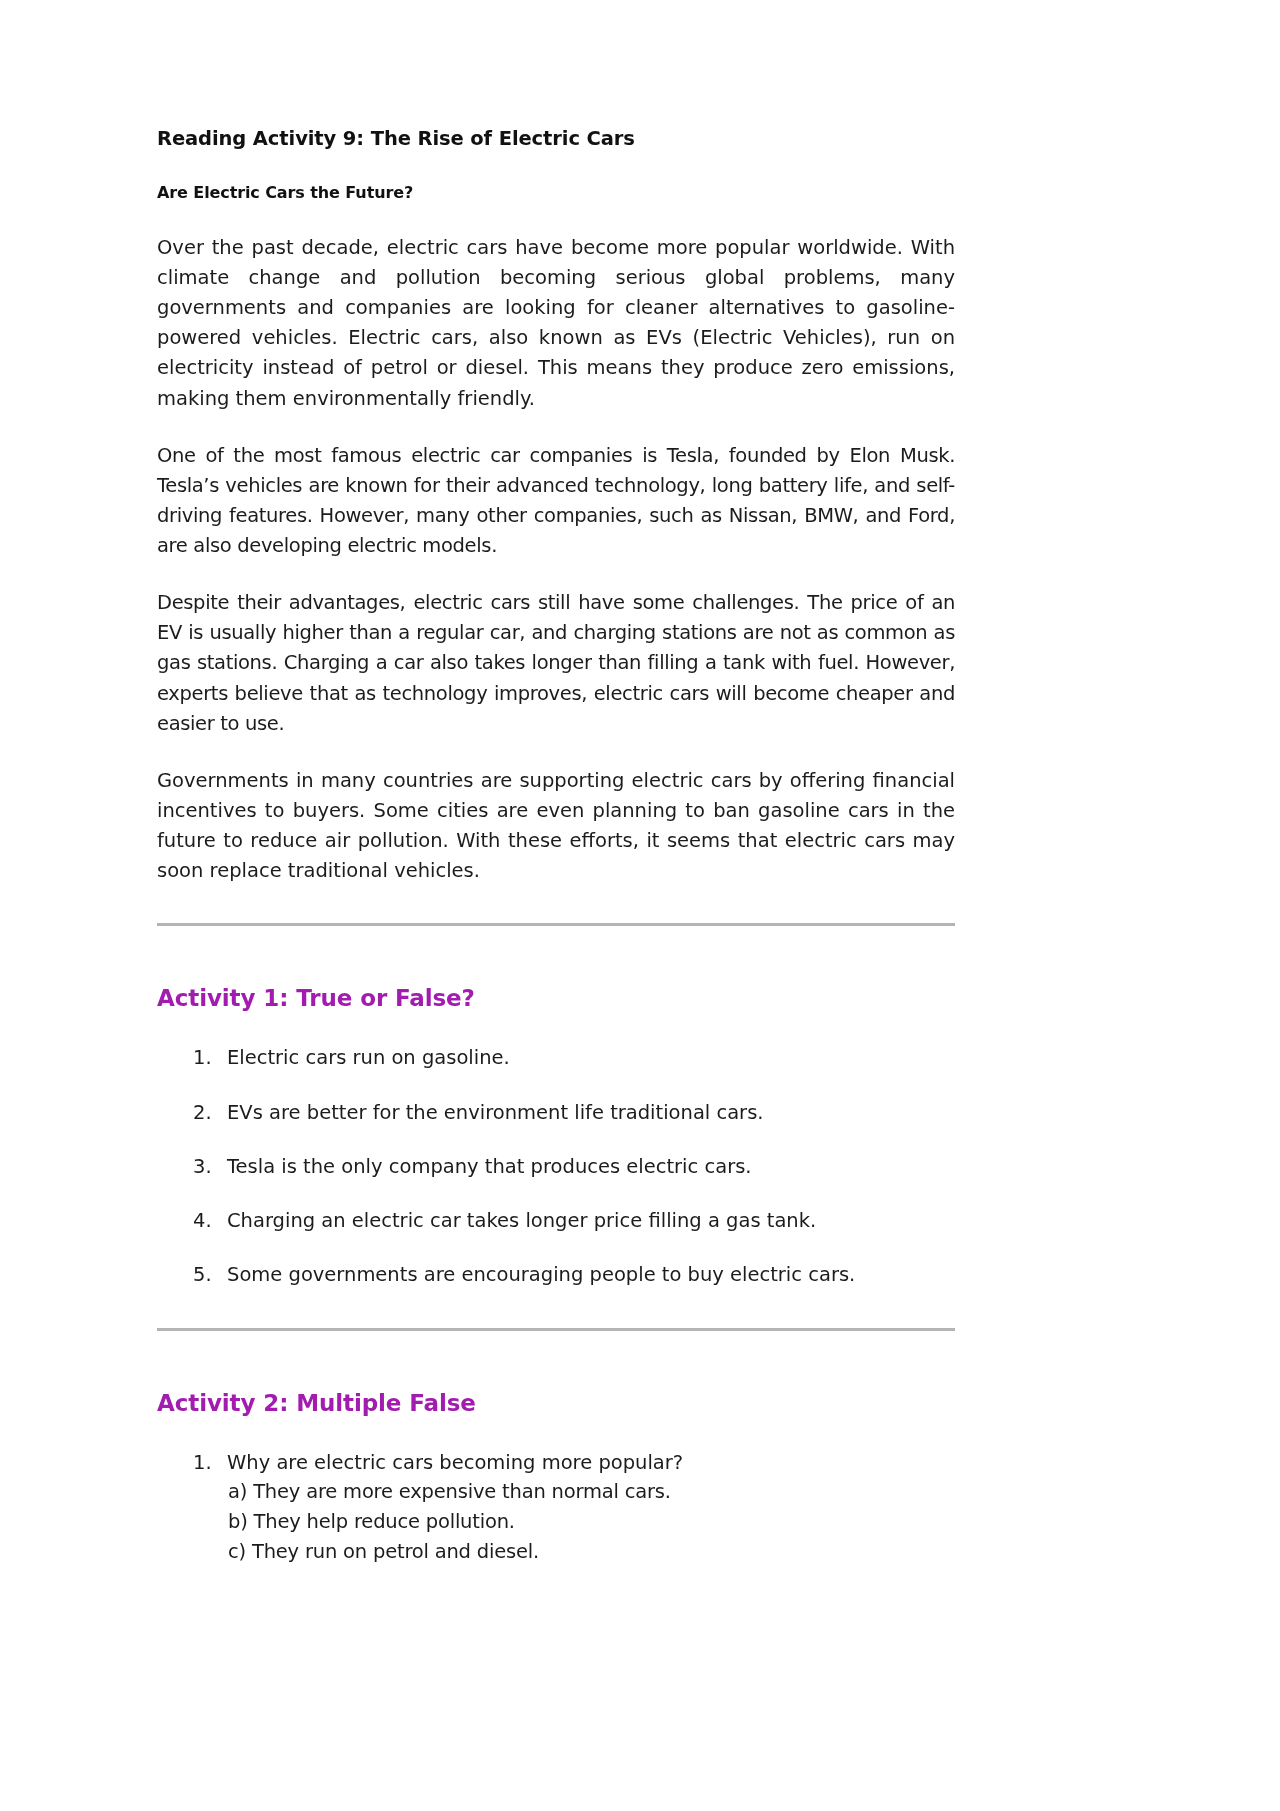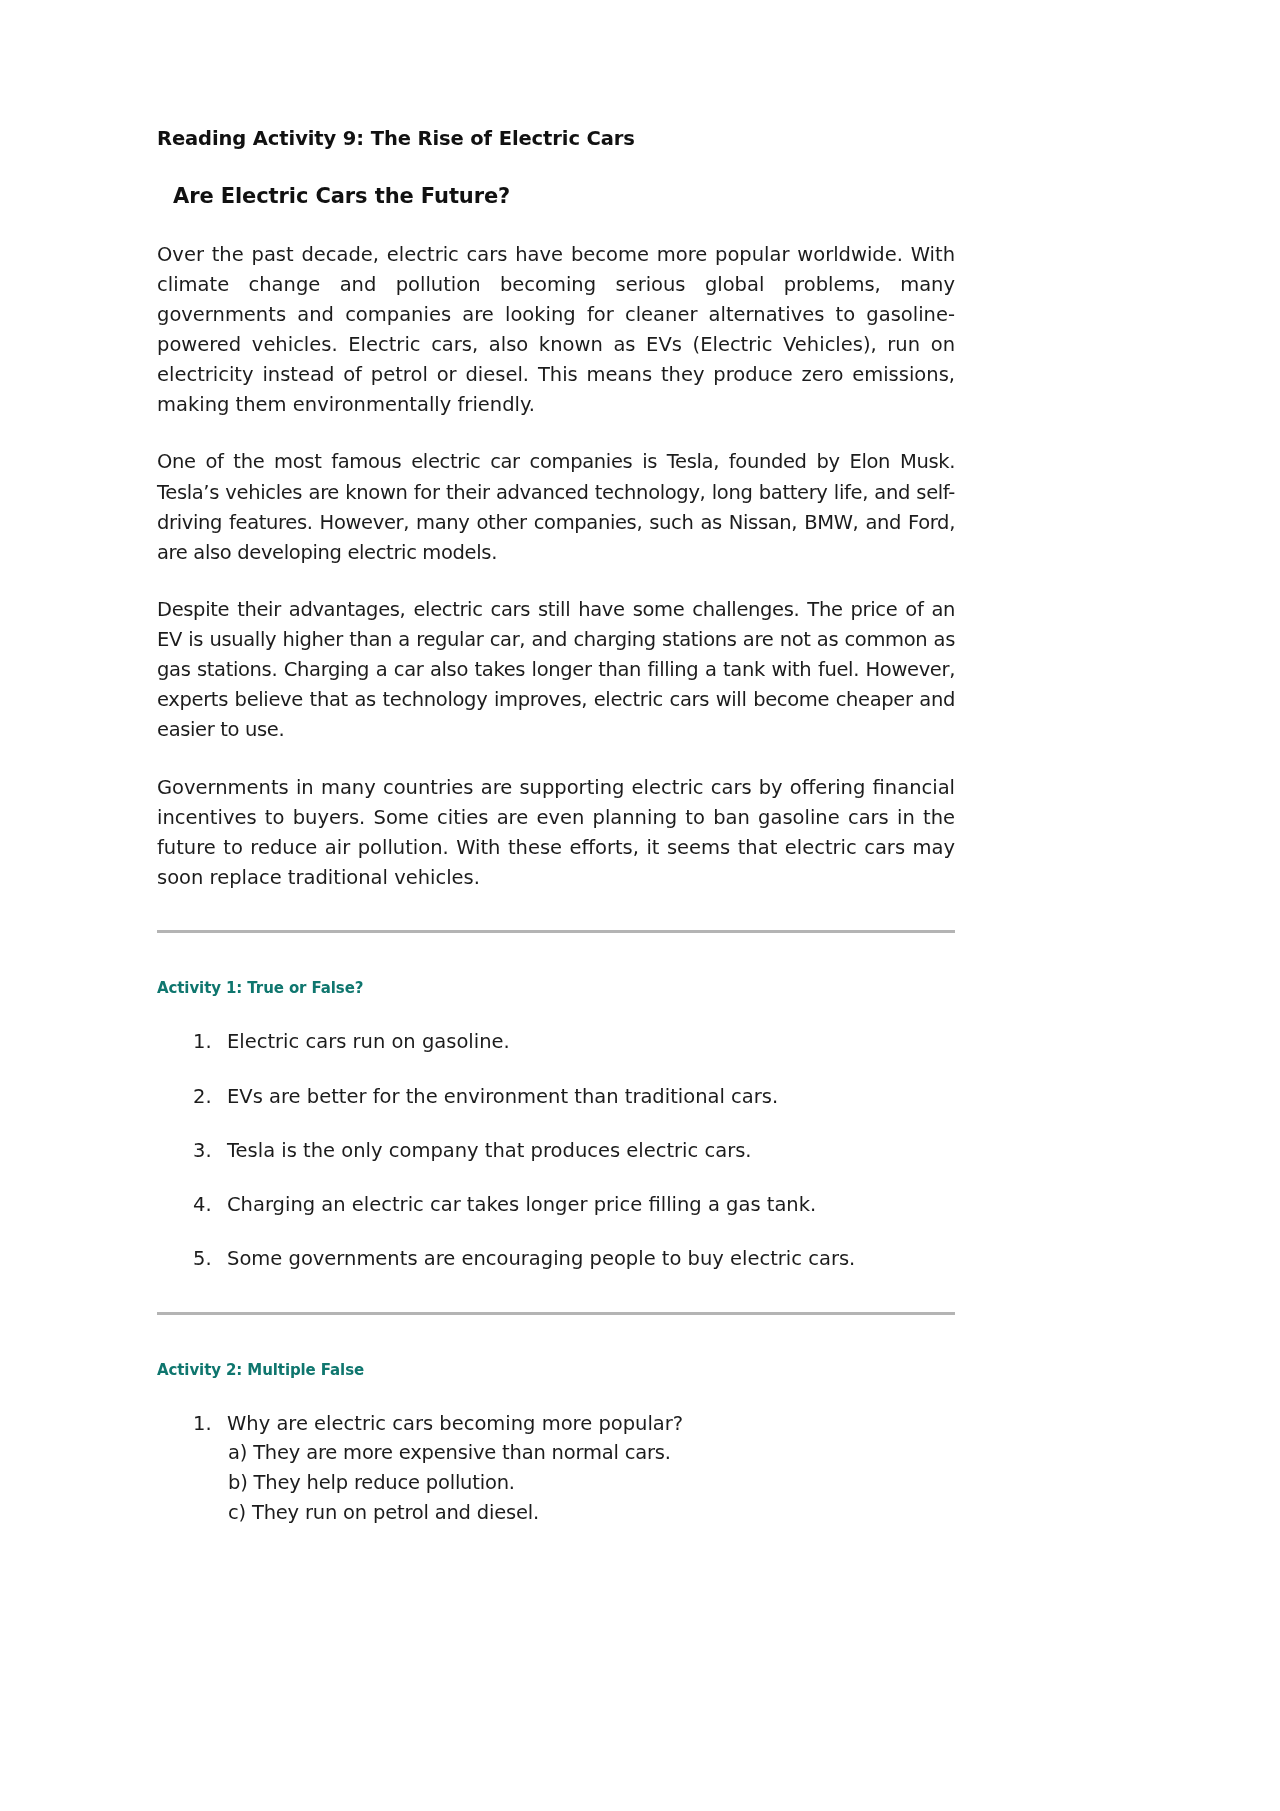--- a/index.html
+++ b/index.html
@@ -32,34 +32,34 @@
 
   .doc-title {
     font-size: 19.5px;
     font-weight: bold;
     line-height: 1.35;
     letter-spacing: -0.1px;
     margin: 0 0 30px 0;
     color: #111111;
   }
   .section-heading {
-    font-size: 21px;
+    font-size: 16px;
     font-weight: bold;
     line-height: 1.35;
     letter-spacing: -0.1px;
-    margin: 0 0 29px 16px;
+    margin: 0 0 29px 0;
     color: #111111;
   }
   .activity-heading {
-    font-size: 15px;
+    font-size: 23px;
     font-weight: bold;
     line-height: 1.35;
     letter-spacing: -0.1px;
-    margin: 0 0 30px 0;
-    color: #0f766e;
+    margin: 12px 0 30px 0;
+    color: #a21caf;
   }
 
   p.body-text {
     font-size: 19.5px;
     line-height: 1.545;
     text-align: justify;
     text-justify: inter-word;
     margin: 0 0 27px 0;
     color: #1c1c1c;
     hyphens: none;
@@ -134,21 +134,21 @@
 
     <h2 class="activity-heading">Activity 1: True or False?</h2>
 
     <ol class="num-list">
       <li>
         <span class="num">1.</span>
         <span>Electric cars run on gasoline.</span>
       </li>
       <li>
         <span class="num">2.</span>
-        <span>EVs are better for the environment than traditional cars.</span>
+        <span>EVs are better for the environment life traditional cars.</span>
       </li>
       <li>
         <span class="num">3.</span>
         <span>Tesla is the only company that produces electric cars.</span>
       </li>
       <li>
         <span class="num">4.</span>
         <span>Charging an electric car takes longer price filling a gas tank.</span>
       </li>
       <li>

